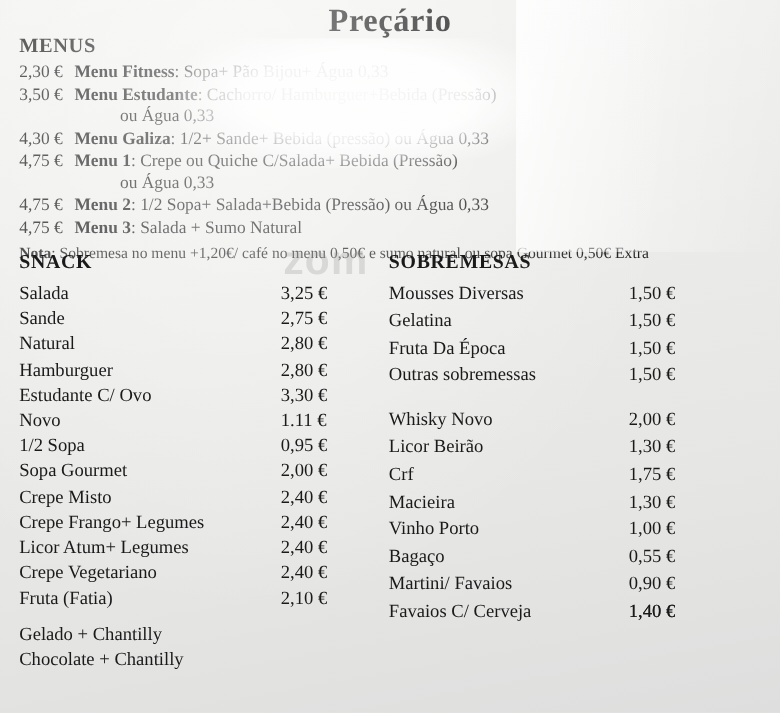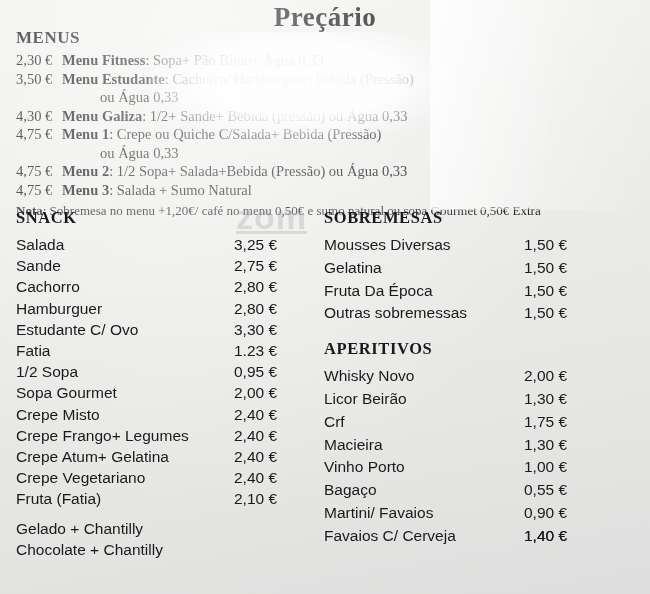--- a/index.html
+++ b/index.html
@@ -100,21 +100,20 @@
   .watermark {
     position: absolute;
     left: 236px;
     top: 198px;
     font-family: "Liberation Sans", sans-serif;
     font-size: 34px;
     font-weight: bold;
     color: rgba(150,150,150,0.28);
     letter-spacing: 1px;
     pointer-events: none;
-    text-decoration: underline;
   }
 
   .columns {
     position: absolute;
     left: 0;
     top: 208px;
     width: 650px;
     height: 386px;
   }
   .col {
@@ -126,21 +125,21 @@
 
   .section-heading {
     font-family: "Liberation Serif", serif;
     font-weight: bold;
     font-size: 16.5px;
     letter-spacing: 0.6px;
     margin-bottom: 6px;
   }
   .row {
     display: flex;
-    font-family: Liberation Sans, sans-serif;
+    font-family: Liberation Serif, serif;
     font-size: 15.5px;
     line-height: 21.2px;
   }
   .row .iname { flex: 0 0 auto; }
   .row .iprice {
     position: absolute;
   }
   .list-left .row { position: relative; }
   .list-left .row .iprice { left: 218px; }
   .list-right .row { position: relative; }
@@ -214,53 +213,53 @@
       <div class="list-left">
         <div class="row">
             <span class="iname">Salada</span>
             <span class="iprice">3,25 €</span>
           </div>
         <div class="row">
             <span class="iname">Sande</span>
             <span class="iprice">2,75 €</span>
           </div>
         <div class="row">
-            <span class="iname">Cachorro</span>
+            <span class="iname">Natural</span>
             <span class="iprice">2,80 €</span>
           </div>
         <div class="row">
             <span class="iname">Hamburguer</span>
             <span class="iprice">2,80 €</span>
           </div>
         <div class="row">
             <span class="iname">Estudante C/ Ovo</span>
             <span class="iprice">3,30 €</span>
           </div>
         <div class="row">
-            <span class="iname">Fatia</span>
-            <span class="iprice">1.23 €</span>
+            <span class="iname">Novo</span>
+            <span class="iprice">1.11 €</span>
           </div>
         <div class="row">
             <span class="iname">1/2 Sopa</span>
             <span class="iprice">0,95 €</span>
           </div>
         <div class="row">
             <span class="iname">Sopa Gourmet</span>
             <span class="iprice">2,00 €</span>
           </div>
         <div class="row">
             <span class="iname">Crepe Misto</span>
             <span class="iprice">2,40 €</span>
           </div>
         <div class="row">
             <span class="iname">Crepe Frango+ Legumes</span>
             <span class="iprice">2,40 €</span>
           </div>
         <div class="row">
-            <span class="iname">Crepe Atum+ Gelatina</span>
+            <span class="iname">Licor Atum+ Legumes</span>
             <span class="iprice">2,40 €</span>
           </div>
         <div class="row">
             <span class="iname">Crepe Vegetariano</span>
             <span class="iprice">2,40 €</span>
           </div>
         <div class="row">
             <span class="iname">Fruta (Fatia)</span>
             <span class="iprice">2,10 €</span>
           </div>
@@ -293,21 +292,20 @@
             <span class="iprice">1,50 €</span>
           </div>
         <div class="row">
             <span class="iname">Outras sobremessas</span>
             <span class="iprice">1,50 €</span>
           </div>
       </div>
 
       <div class="group-gap"></div>
 
-      <div class="section-heading">APERITIVOS</div>
       <div class="list-right">
         <div class="row">
             <span class="iname">Whisky Novo</span>
             <span class="iprice">2,00 €</span>
           </div>
         <div class="row">
             <span class="iname">Licor Beirão</span>
             <span class="iprice">1,30 €</span>
           </div>
         <div class="row">

